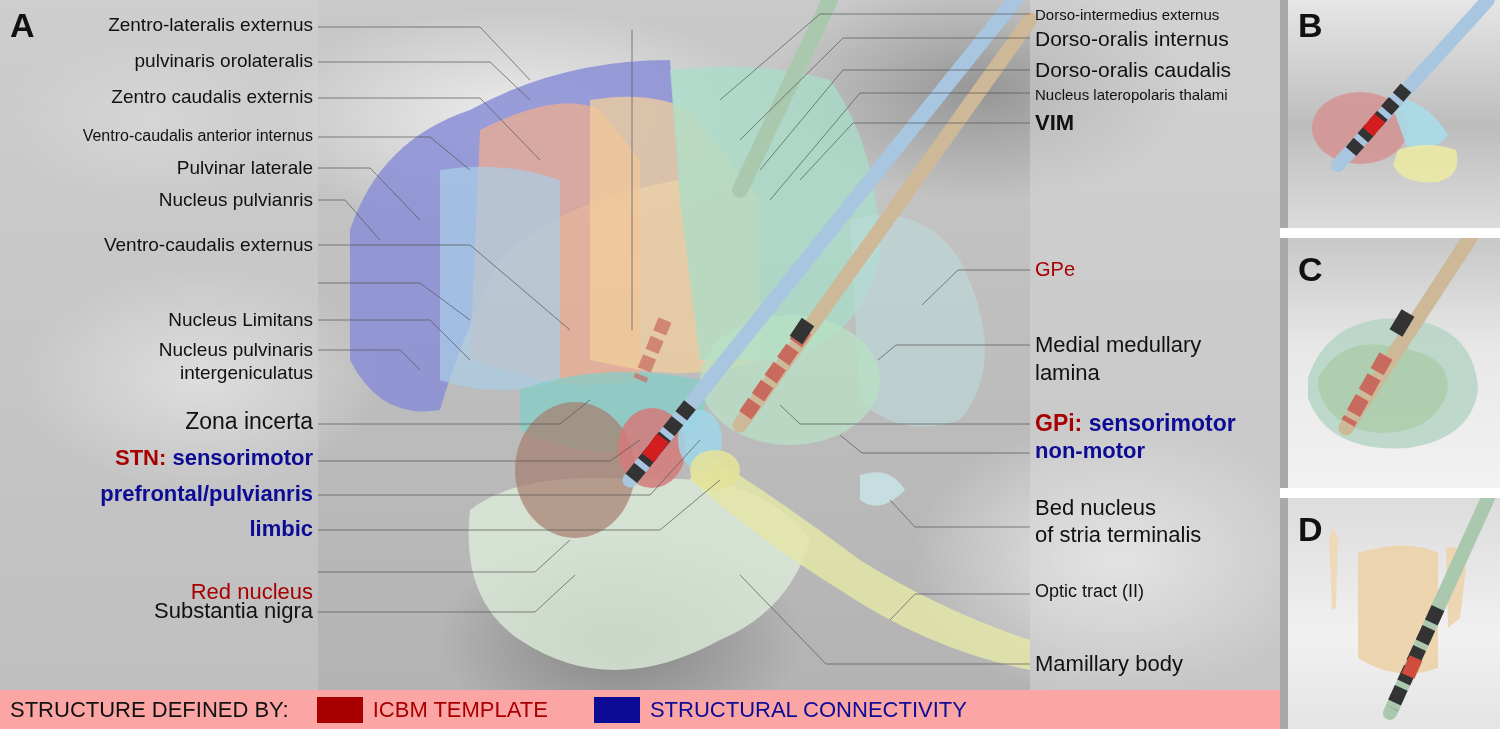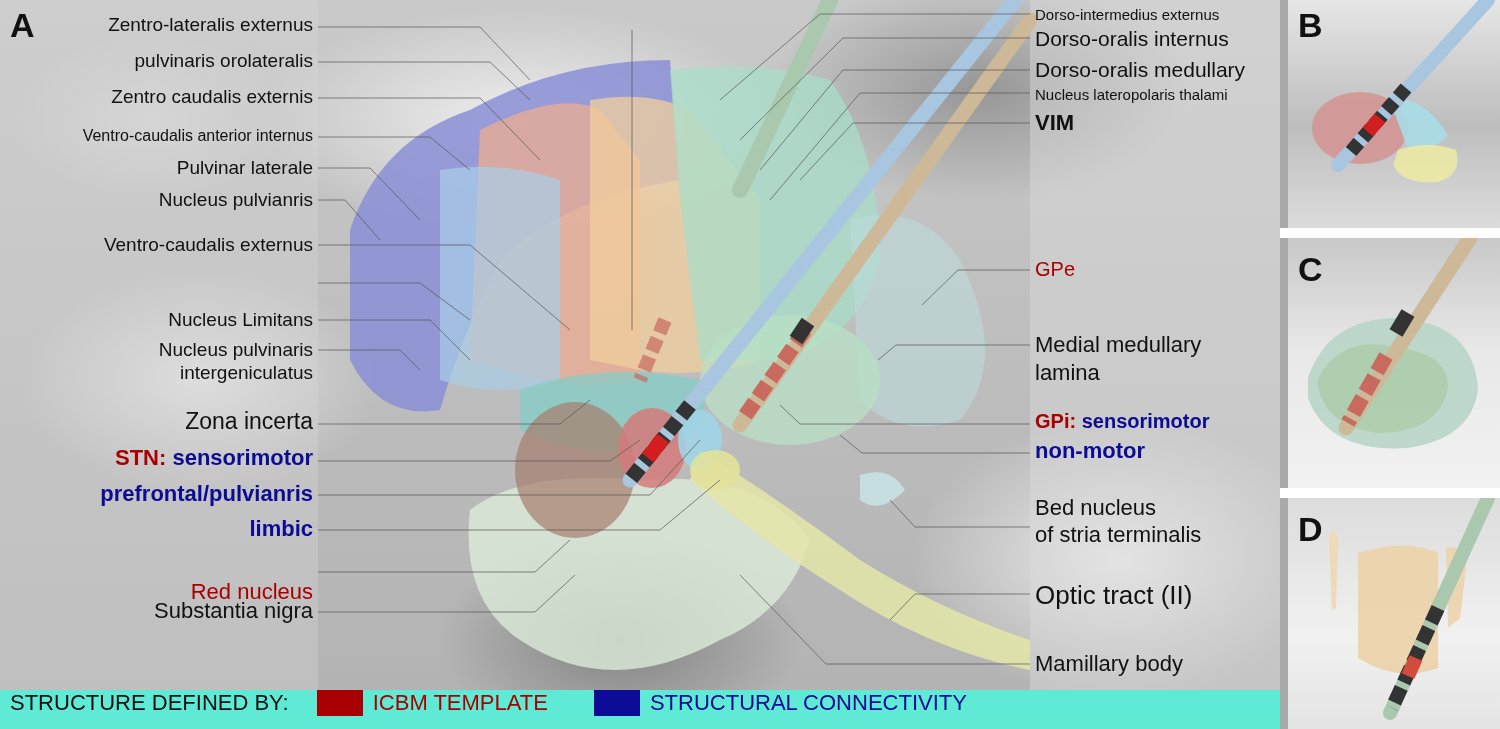--- a/index.html
+++ b/index.html
@@ -15,21 +15,21 @@
       linear-gradient(180deg,#c9c9c9,#b3b3b3);
   }
   .lpanel{position:absolute;left:0;top:0;width:318px;height:690px;background:rgba(215,215,215,0.35);}
   .rpanel{position:absolute;left:1030px;top:0;width:250px;height:690px;background:rgba(220,220,220,0.45);}
   .letter{position:absolute;font-weight:bold;font-size:34px;color:#111;line-height:1;}
   .lbl{position:absolute;color:#111;white-space:nowrap;line-height:1.15;}
   .red{color:#a80000;}
   .blue{color:#0b0b96;}
   .bold{font-weight:bold;}
   svg.overlay{position:absolute;left:0;top:0;}
-  .legend{position:absolute;left:0;top:690px;width:1280px;height:39px;background:#5eead4;display:flex;align-items:flex-start;font-size:22px;}
+  .legend{position:absolute;left:0;top:690px;width:1280px;height:39px;background:#fca5a5;display:flex;align-items:center;font-size:22px;}
   .legend .title{margin-left:10px;color:#111;}
   .swatch{display:inline-block;width:46px;height:26px;margin-right:10px;}
   .legend-item{display:flex;align-items:center;}
   .side{position:absolute;left:1288px;width:212px;overflow:hidden;background:#e9e9e9;}
   .divider{position:absolute;left:1280px;width:220px;background:#ffffff;}
   .sep{position:absolute;left:1280px;top:0;width:8px;height:729px;background:#a9a9a9;}
 </style>
 </head>
 <body>
 
@@ -129,34 +129,34 @@
     <span class="blue">sensorimotor</span>
   </div>
   <div class="lbl blue bold" style="right:967px;top:481px;font-size:22px;">prefrontal/pulvianris</div>
   <div class="lbl blue bold" style="right:967px;top:516px;font-size:22px;">limbic</div>
   <div class="lbl red" style="right:967px;top:579px;font-size:22px;">Red nucleus</div>
   <div class="lbl" style="right:967px;top:598px;font-size:22px;">Substantia nigra</div>
 
 
   <div class="lbl" style="left:1035px;top:6px;font-size:15px;">Dorso-intermedius externus</div>
   <div class="lbl" style="left:1035px;top:27px;font-size:21px;">Dorso-oralis internus</div>
-  <div class="lbl" style="left:1035px;top:58px;font-size:21px;">Dorso-oralis medullary</div>
+  <div class="lbl" style="left:1035px;top:58px;font-size:21px;">Dorso-oralis caudalis</div>
   <div class="lbl" style="left:1035px;top:86px;font-size:15px;">Nucleus lateropolaris thalami</div>
   <div class="lbl bold" style="left:1035px;top:110px;font-size:22px;">VIM</div>
   <div class="lbl red" style="left:1035px;top:258px;font-size:20px;">GPe</div>
   <div class="lbl" style="left:1035px;top:332px;font-size:22px;">Medial medullary</div>
   <div class="lbl" style="left:1035px;top:360px;font-size:22px;">lamina</div>
-  <div class="lbl bold" style="left:1035px;top:410px;font-size:20px;">
+  <div class="lbl bold" style="left:1035px;top:410px;font-size:23px;">
     <span class="red">GPi:</span>
     <span class="blue">sensorimotor</span>
   </div>
   <div class="lbl blue bold" style="left:1035px;top:438px;font-size:22px;">non-motor</div>
   <div class="lbl" style="left:1035px;top:495px;font-size:22px;">Bed nucleus</div>
   <div class="lbl" style="left:1035px;top:522px;font-size:22px;">of stria terminalis</div>
-  <div class="lbl" style="left:1035px;top:581px;font-size:26px;">Optic tract (II)</div>
+  <div class="lbl" style="left:1035px;top:581px;font-size:18px;">Optic tract (II)</div>
   <div class="lbl" style="left:1035px;top:651px;font-size:22px;">Mamillary body</div>
 </div>
 
 <div class="legend">
   <span class="title">STRUCTURE DEFINED BY:</span>
   <span class="legend-item" style="margin-left:28px;">
     <span class="swatch" style="background:#a80000;"></span>
     <span style="color:#a80000;">ICBM TEMPLATE</span>
   </span>
   <span class="legend-item" style="margin-left:46px;">

